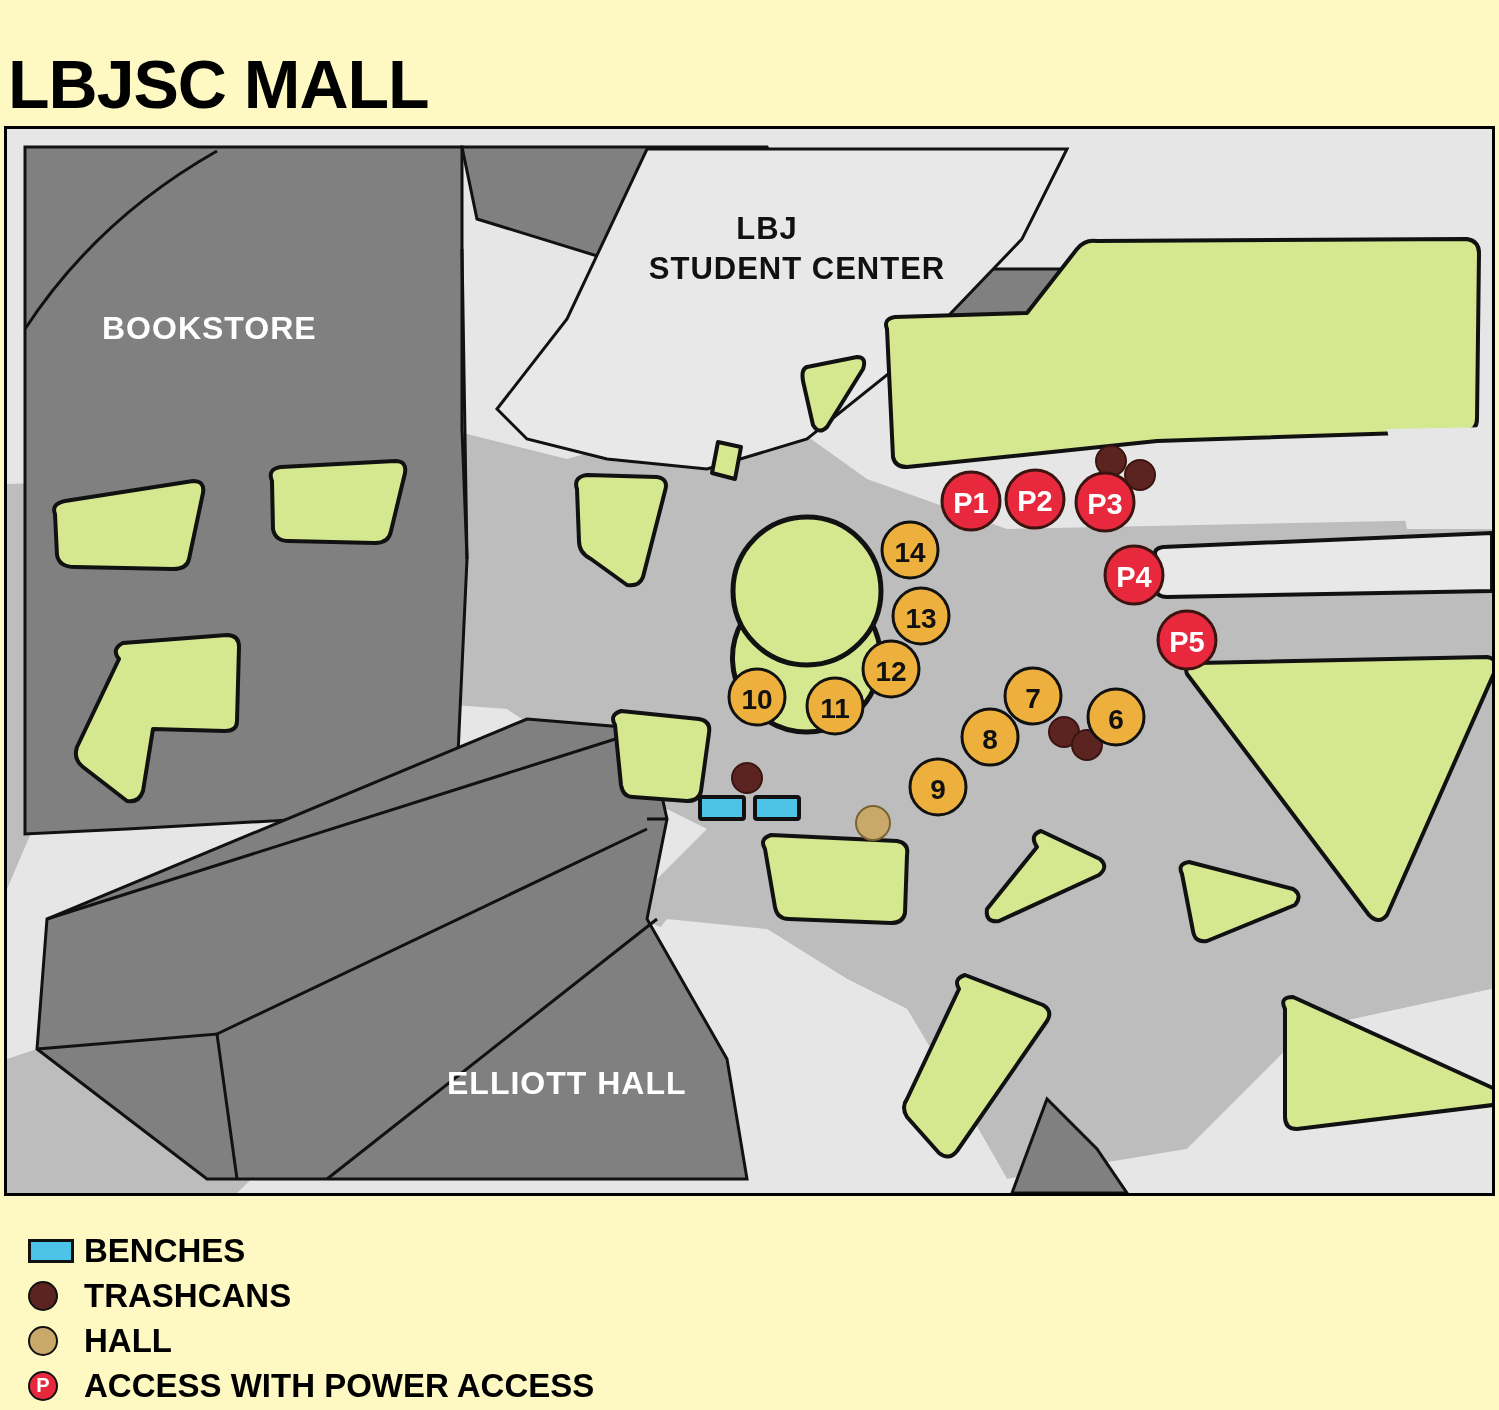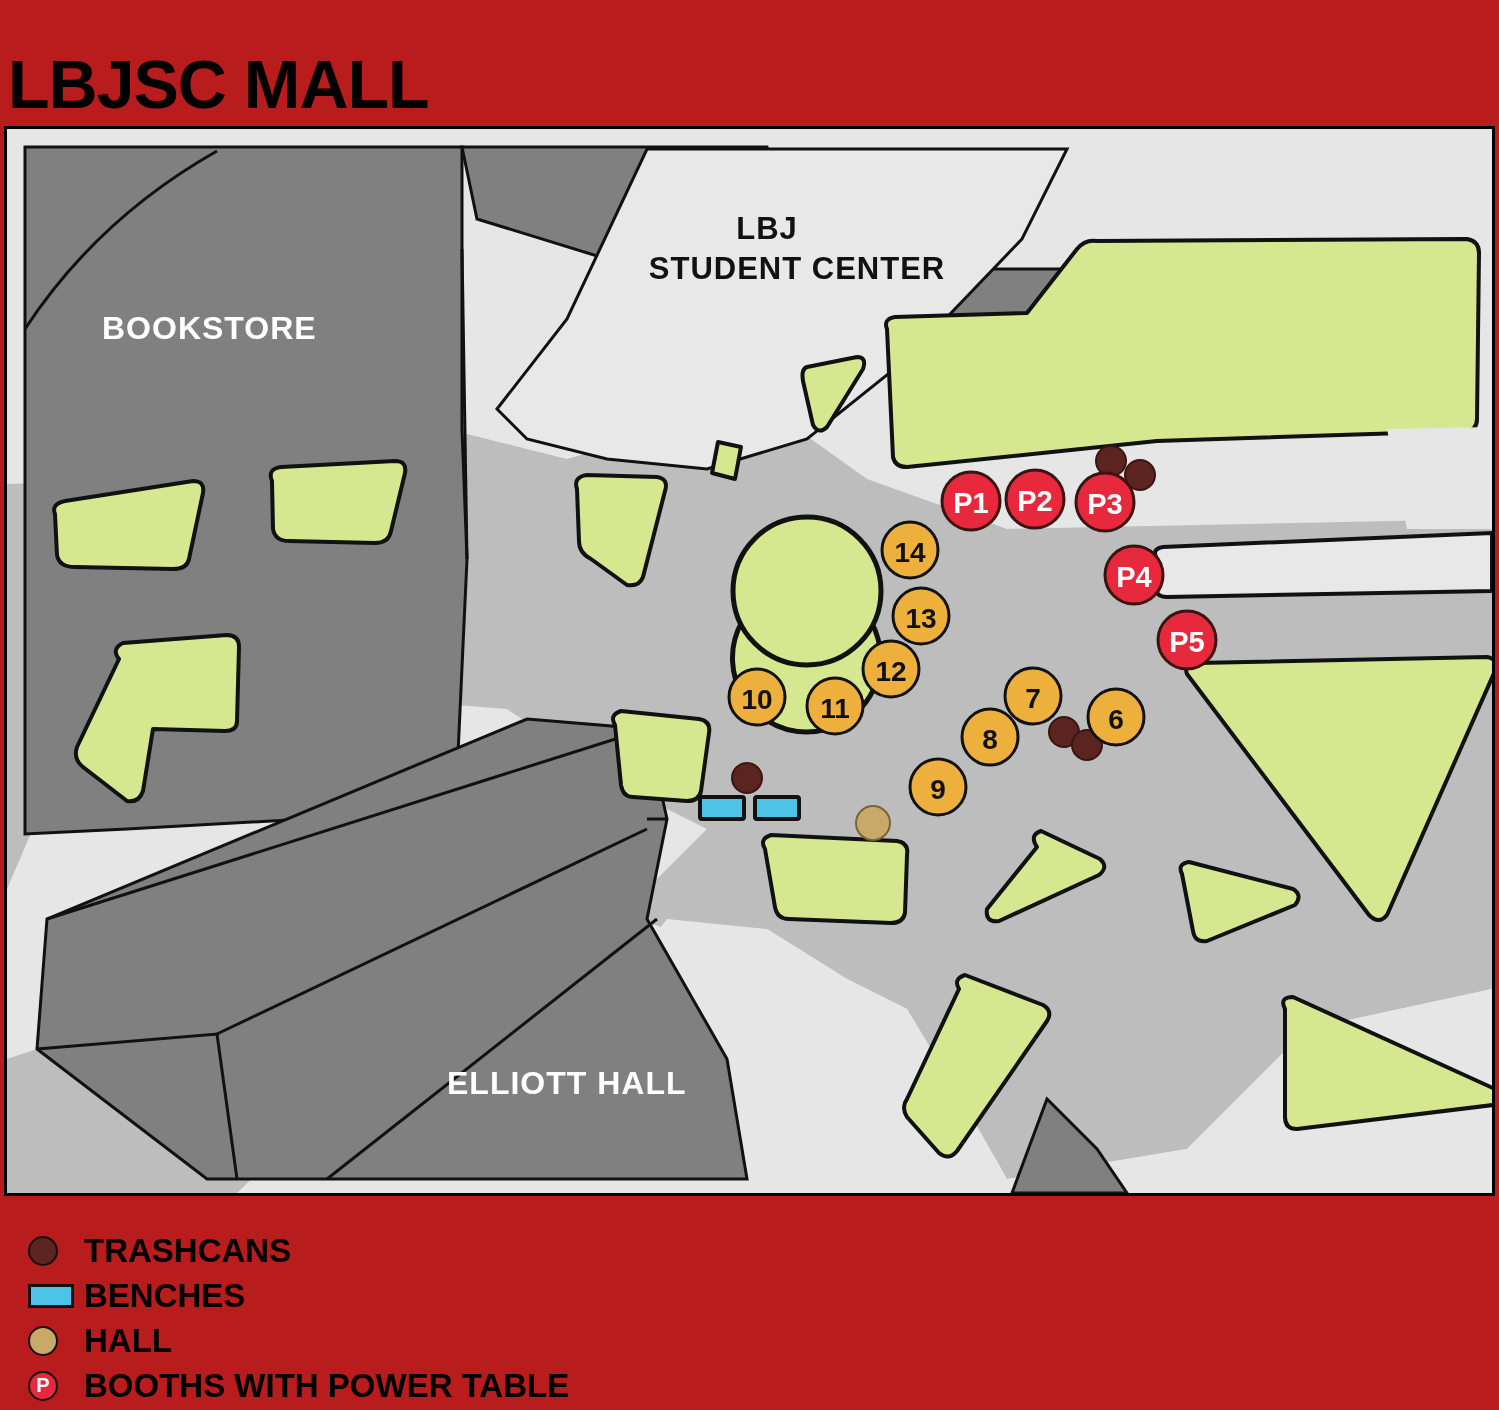--- a/index.html
+++ b/index.html
@@ -7,21 +7,21 @@
     margin: 0; padding: 0;
     width: 1499px; height: 1410px;
     background: #ffffff;
     font-family: "Liberation Sans", sans-serif;
     overflow: hidden;
   }
   #page {
     position: relative;
     width: 1499px;
     height: 1410px;
-    background: #b91c1c;
+    background: #fef9c3;
   }
   #map-title {
     position: absolute;
     left: 8px;
     top: 4px;
     font-size: 68px;
     font-weight: bold;
     letter-spacing: -1px;
     color: #000000;
     line-height: 1;
@@ -247,37 +247,37 @@
           <text x="1180" y="523" text-anchor="middle" font-family="Liberation Sans, sans-serif" font-size="29" font-weight="bold" fill="#ffffff">P5</text>
         </g>
       </g>
 
     </svg>
   </div>
 
   <div class="legend">
     <div class="legend-row">
       <span class="legend-swatch">
+        <span class="sw-bench"></span>
+      </span>
+      <span class="legend-label">BENCHES</span>
+    </div>
+    <div class="legend-row">
+      <span class="legend-swatch">
         <span class="sw-circle sw-trash"></span>
       </span>
       <span class="legend-label">TRASHCANS</span>
     </div>
     <div class="legend-row">
       <span class="legend-swatch">
-        <span class="sw-bench"></span>
-      </span>
-      <span class="legend-label">BENCHES</span>
-    </div>
-    <div class="legend-row">
-      <span class="legend-swatch">
         <span class="sw-circle sw-table"></span>
       </span>
       <span class="legend-label">HALL</span>
     </div>
     <div class="legend-row">
       <span class="legend-swatch">
         <span class="sw-circle sw-booth">P</span>
       </span>
-      <span class="legend-label">BOOTHS WITH POWER TABLE</span>
+      <span class="legend-label">ACCESS WITH POWER ACCESS</span>
     </div>
   </div>
 
 </div>
 
 </body></html>

